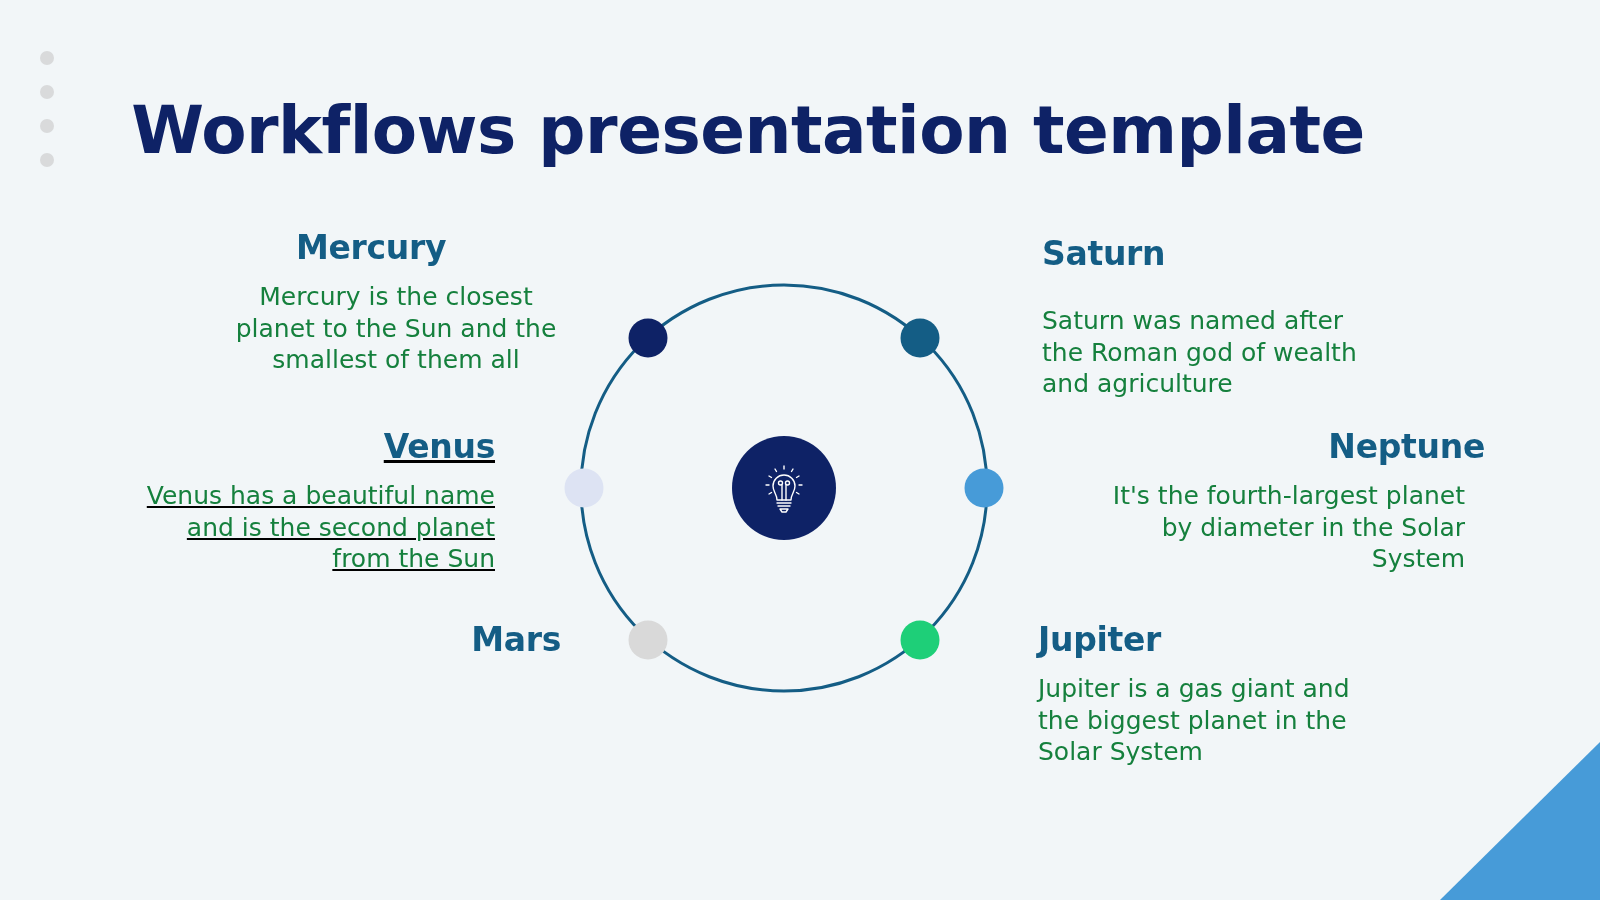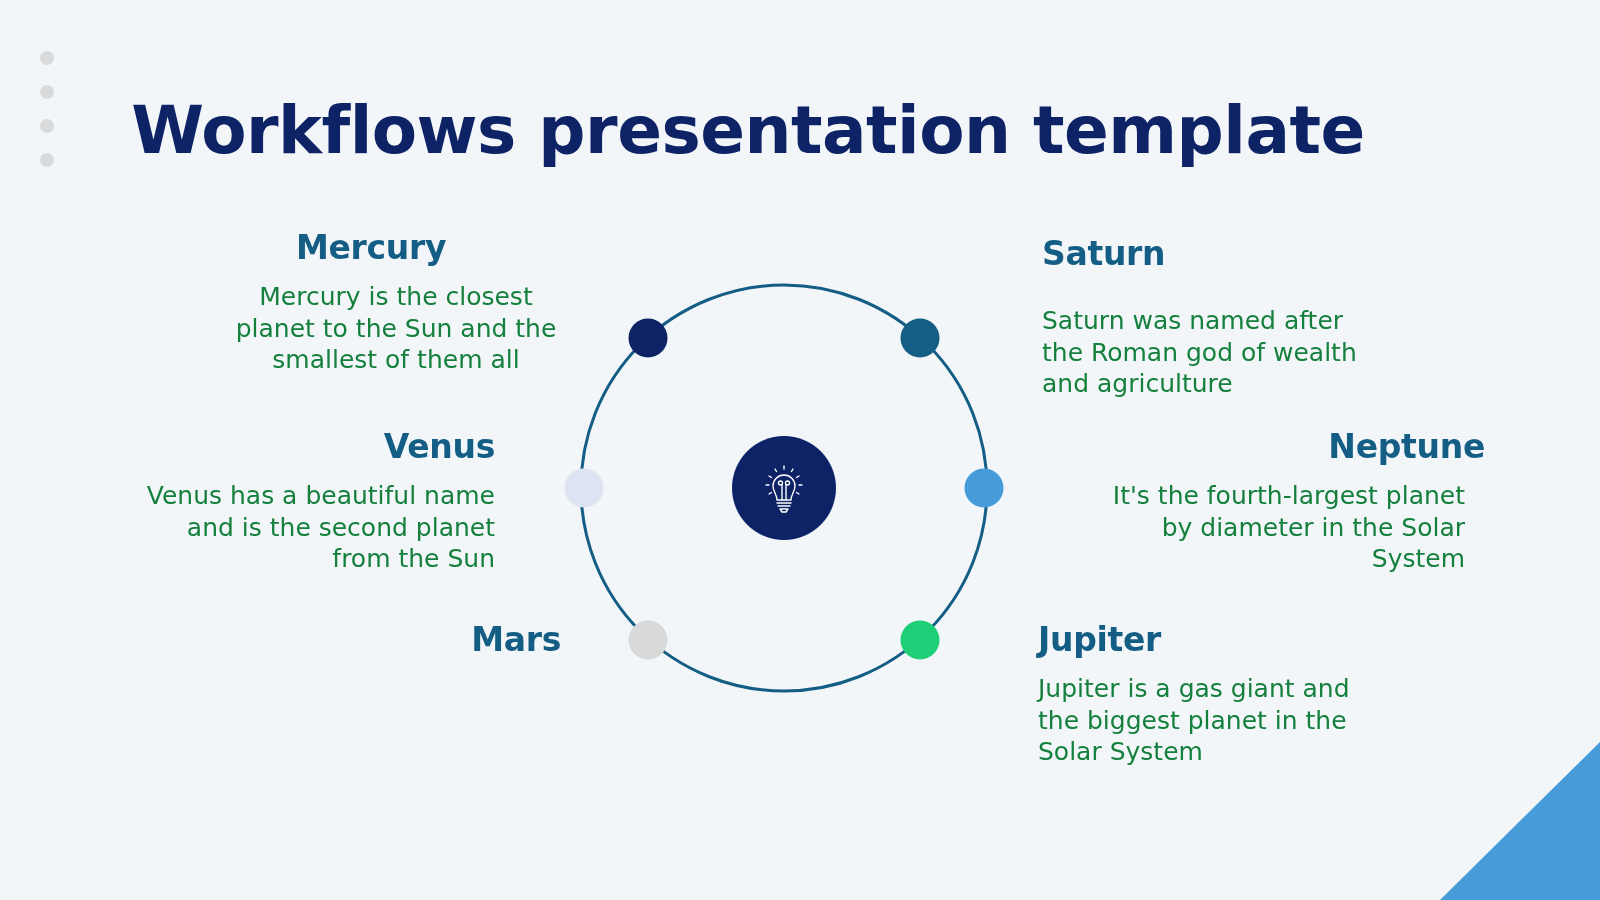--- a/index.html
+++ b/index.html
@@ -73,21 +73,21 @@
       <line x1="769" y1="494" x2="771.5" y2="492.5"></line>
       <line x1="799" y1="494" x2="796.5" y2="492.5"></line>
     </g>
   </svg>
 
   <div class="block left" style="left:181px; top:228px;text-align:center;">
     <h2>Mercury</h2>
     <p style="padding-left:50px;">Mercury is the closest planet to the Sun and the smallest of them all</p>
   </div>
 
-  <div class="block left" style="left:115px; top:427px;">
+  <div class="block left" style="left:115px; top:427px;text-decoration:underline;">
     <h2>Venus</h2>
     <p style="padding-left:20px;">Venus has a beautiful name and is the second planet from the Sun</p>
   </div>
 
   <div class="block left" style="left:181px; top:620px;">
     <h2>Mars</h2>
   </div>
 
   <div class="block right" style="left:1042px; top:234px;">
     <h2>Saturn</h2>

